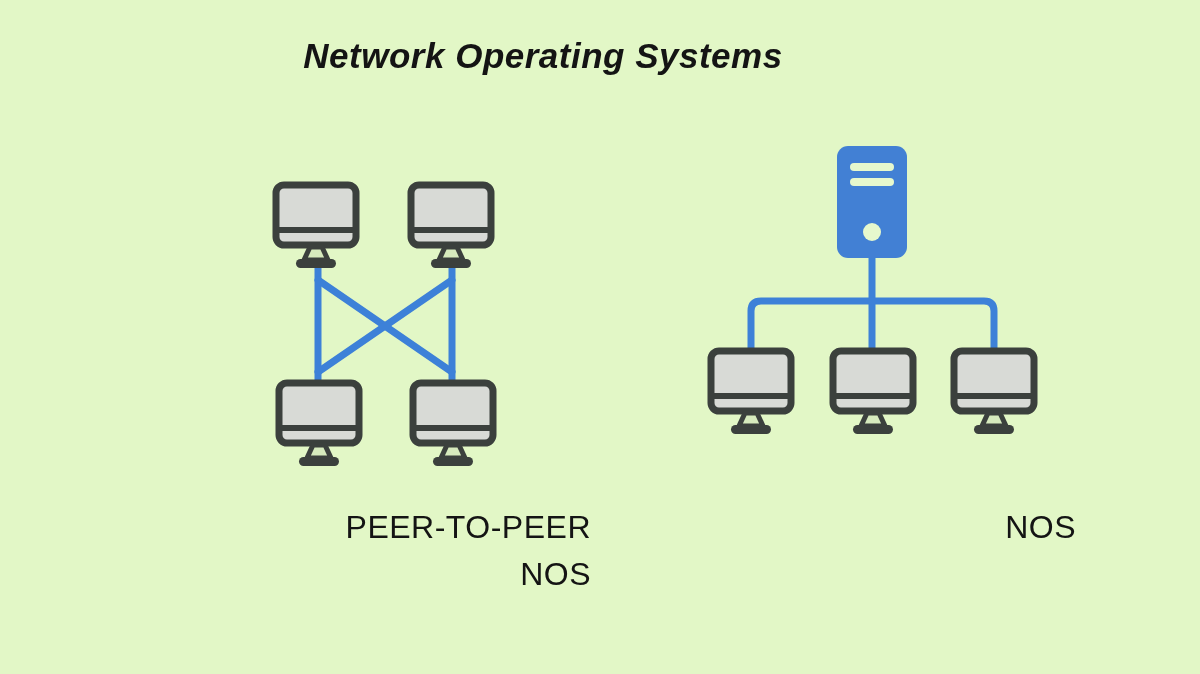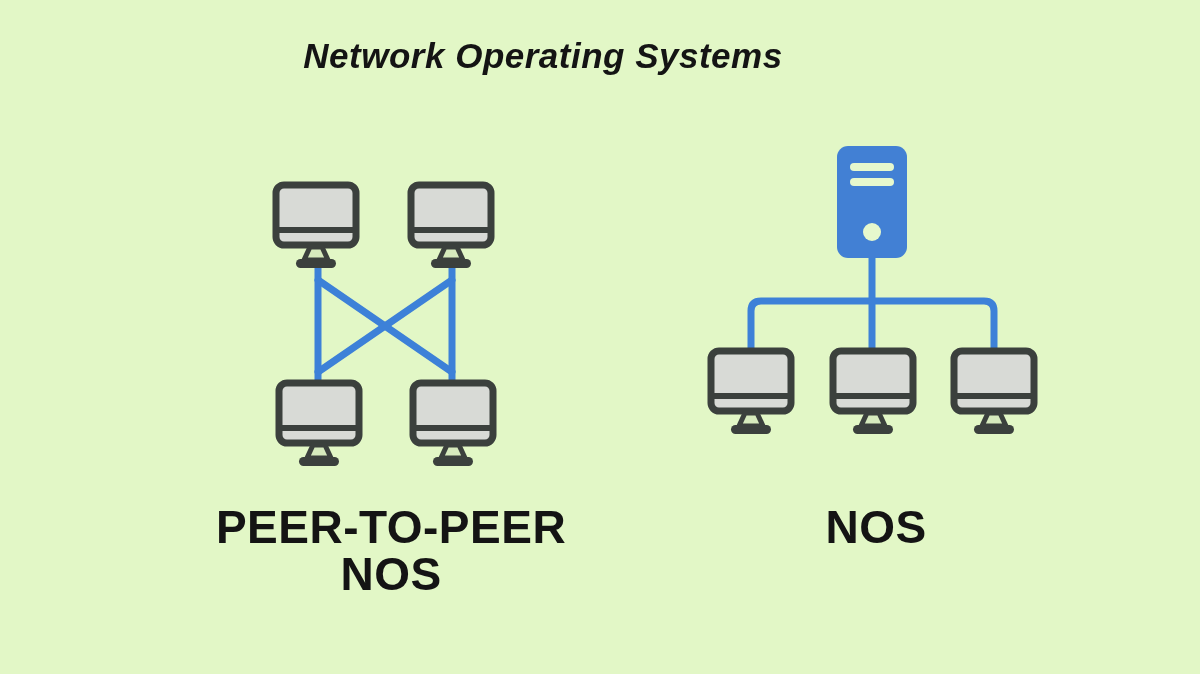--- a/index.html
+++ b/index.html
@@ -45,23 +45,23 @@
   
   .srv-body { fill: var(--server-blue); }
   .srv-vent, .srv-led { fill: var(--vent-green); }
   
   .cable { stroke: var(--accent-blue); stroke-width: 7; fill: none; stroke-linecap: round; stroke-linejoin: round; }
   
   .group-label {
     position: absolute;
     top: 504px;
     width: 400px;
-    text-align: center;
-    font-size: 46px;
-    font-weight: bold;
+    text-align: right;
+    font-size: 32px;
+    font-weight: normal;
     line-height: 47px;
     letter-spacing: 0.5px;
     color: var(--text-color);
   }
   .label-left  { left: 191px; }
   .label-right { left: 676px; }
 </style>
 </head>
 <body>
 

